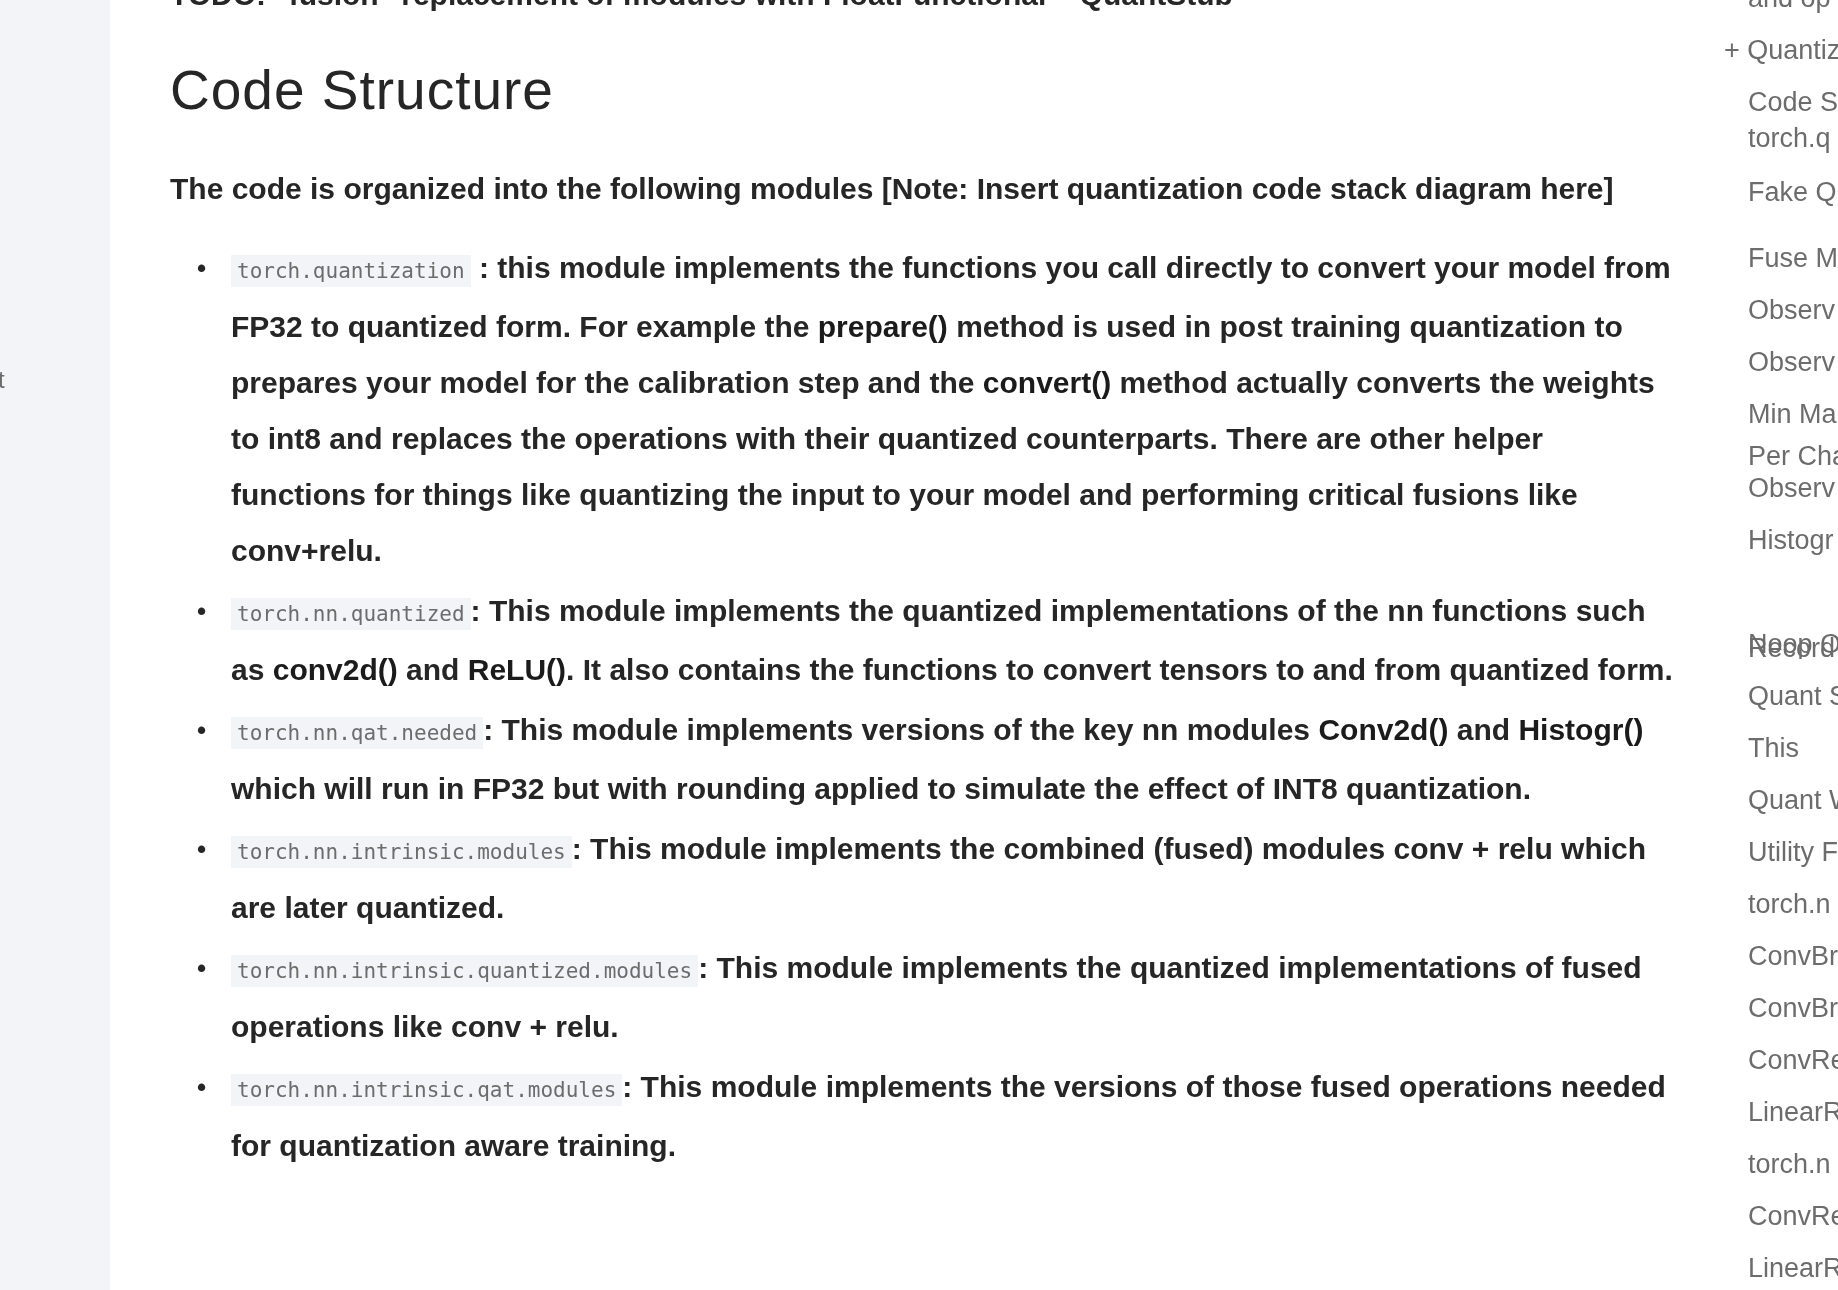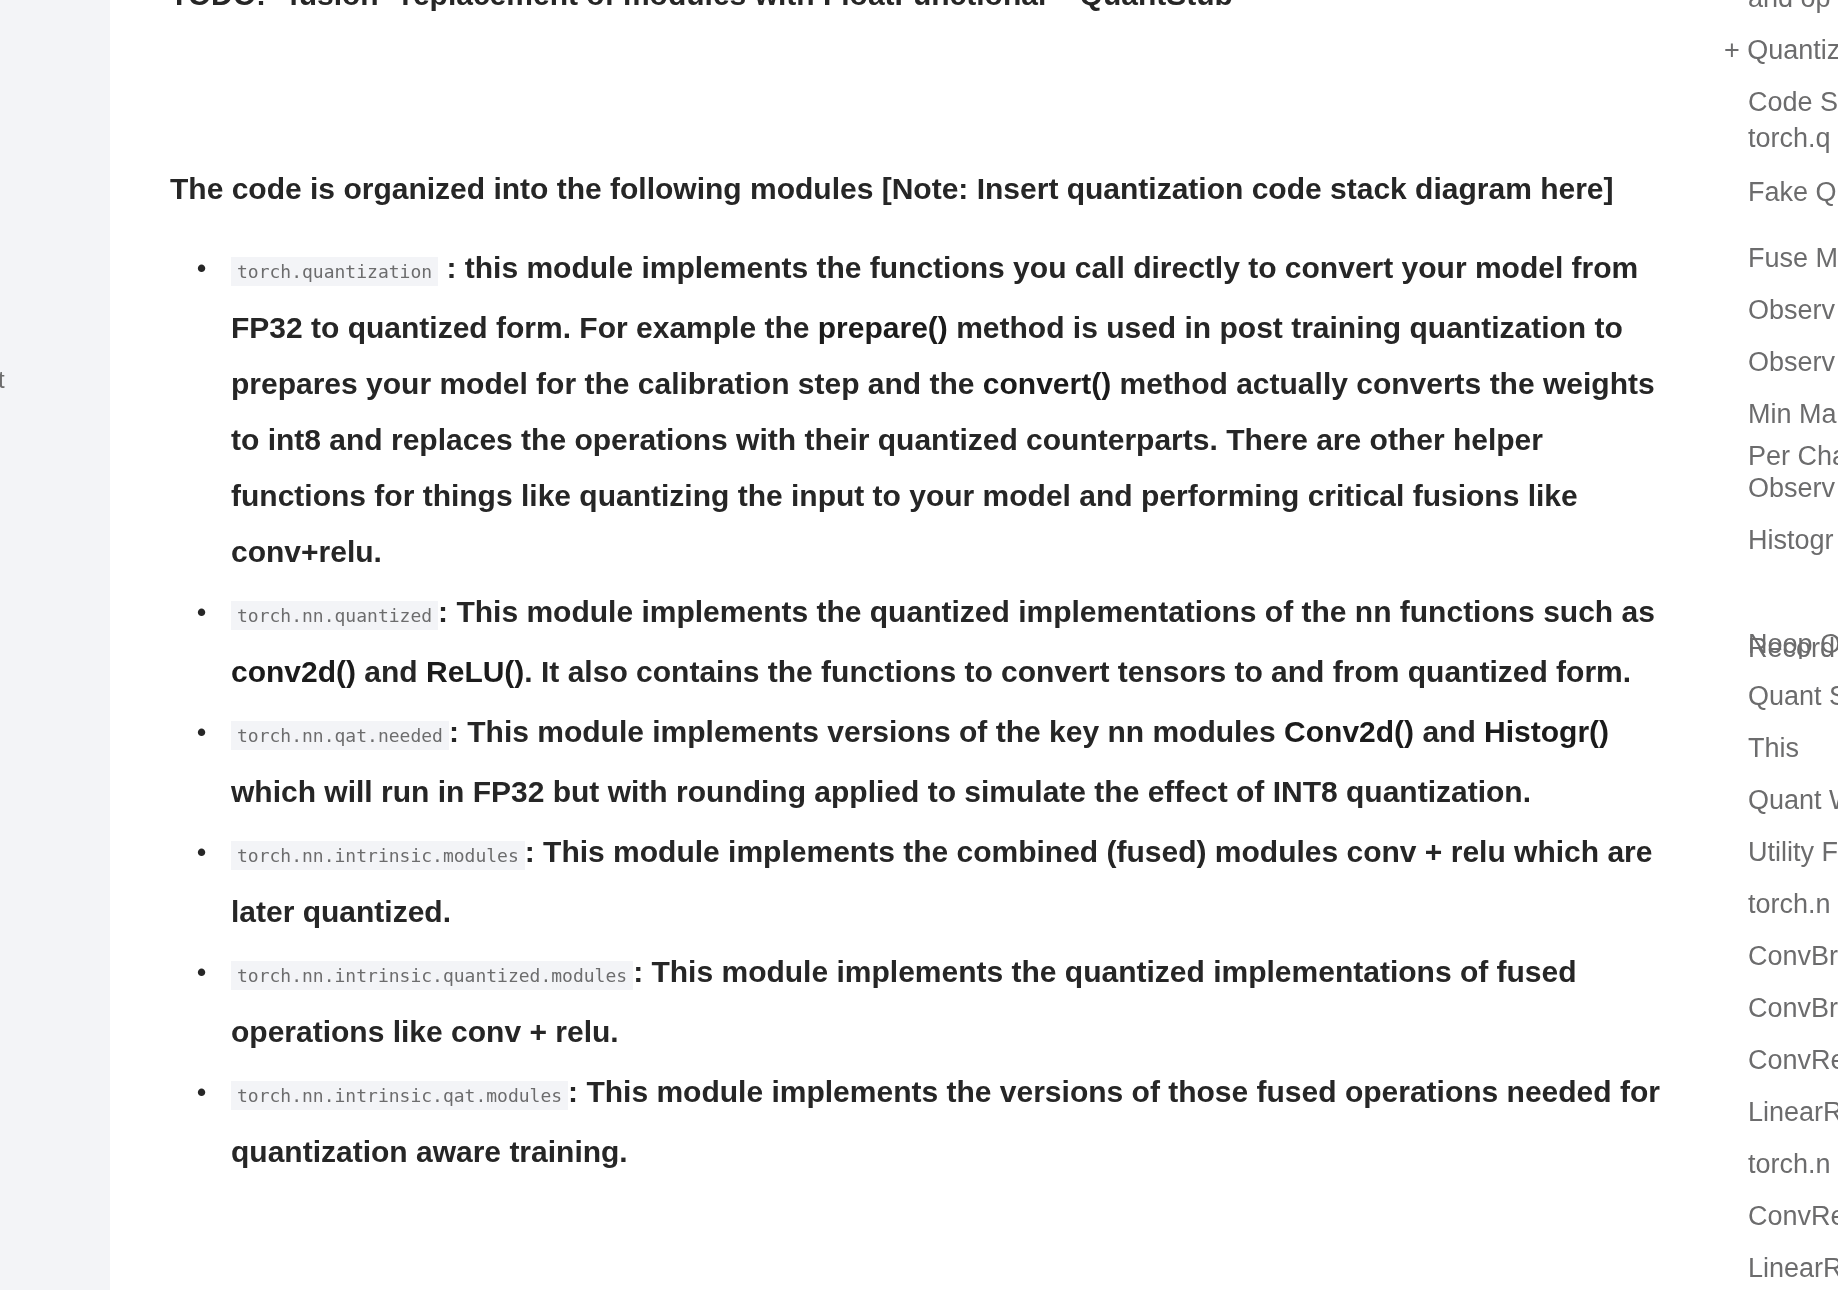--- a/index.html
+++ b/index.html
@@ -36,21 +36,21 @@
     }
     ul.modules li {
       position: relative; font-size: 30px; font-weight: bold;
       line-height: 56px; margin-bottom: 4px;
     }
     ul.modules li .bullet {
       position: absolute; left: -34px; top: 0; font-size: 26px; color: #262626;
     }
     ul.modules li code {
       font-family: "DejaVu Sans Mono", monospace; font-weight: normal;
-      font-size: 18px; color: #6c6c6d; background: #f3f4f7;
+      font-size: 21px; color: #6c6c6d; background: #f3f4f7;
       padding: 4px 6px;
     }
     ul.modules li b.strong { font-weight: bold; color: #1b1b1b; }
     .toc {
       position: absolute; left: 1724px; top: 0; width: 200px; height: 1290px;
       overflow: hidden;
     }
     .toc .item {
       position: absolute; left: 24px; white-space: nowrap;
       font-size: 27px; color: #6c6c6d; line-height: 32px;
@@ -59,20 +59,21 @@
   </style>
 </head>
 <body>
 
 <div class="left-sidebar">
   <span class="stub">t</span>
 </div>
 
 <div class="main">
   <div class="todo-line">TODO: "fusion" replacement of modules with FloatFunctional – QuantStub</div>
+  <h2 class="section-title">Code Structure</h2>
   <p class="intro">The code is organized into the following modules [Note: Insert quantization code stack diagram here]</p>
   <ul class="modules" id="modules-list">
       <li><span class="bullet">•</span><code>torch.quantization</code><span> : this module implements the functions you call directly to convert your model from FP32 to quantized form. For example the </span><b class="strong">prepare()</b><span> method is used in post training quantization to prepares your model for the calibration step and the </span><b class="strong">convert()</b><span> method actually converts the weights to int8 and replaces the operations with their quantized counterparts. There are other helper functions for things like quantizing the input to your model and performing critical fusions like conv+relu.</span></li>
       <li><span class="bullet">•</span><code>torch.nn.quantized</code><span>: This module implements the quantized implementations of the nn functions such as </span><b class="strong">conv2d()</b><span> and </span><b class="strong">ReLU()</b><span>. It also contains the functions to convert tensors to and from quantized form.</span></li>
       <li><span class="bullet">•</span><code>torch.nn.qat.needed</code><span>: This module implements versions of the key nn modules </span><b class="strong">Conv2d()</b><span> and </span><b class="strong">Histogr()</b><span> which will run in FP32 but with rounding applied to simulate the effect of INT8 quantization.</span></li>
       <li><span class="bullet">•</span><code>torch.nn.intrinsic.modules</code><span>: This module implements the combined (fused) modules conv + relu which are later quantized.</span></li>
       <li><span class="bullet">•</span><code>torch.nn.intrinsic.quantized.modules</code><span>: This module implements the quantized implementations of fused operations like conv + relu.</span></li>
       <li><span class="bullet">•</span><code>torch.nn.intrinsic.qat.modules</code><span>: This module implements the versions of those fused operations needed for quantization aware training.</span></li>
     </ul>
 </div>

